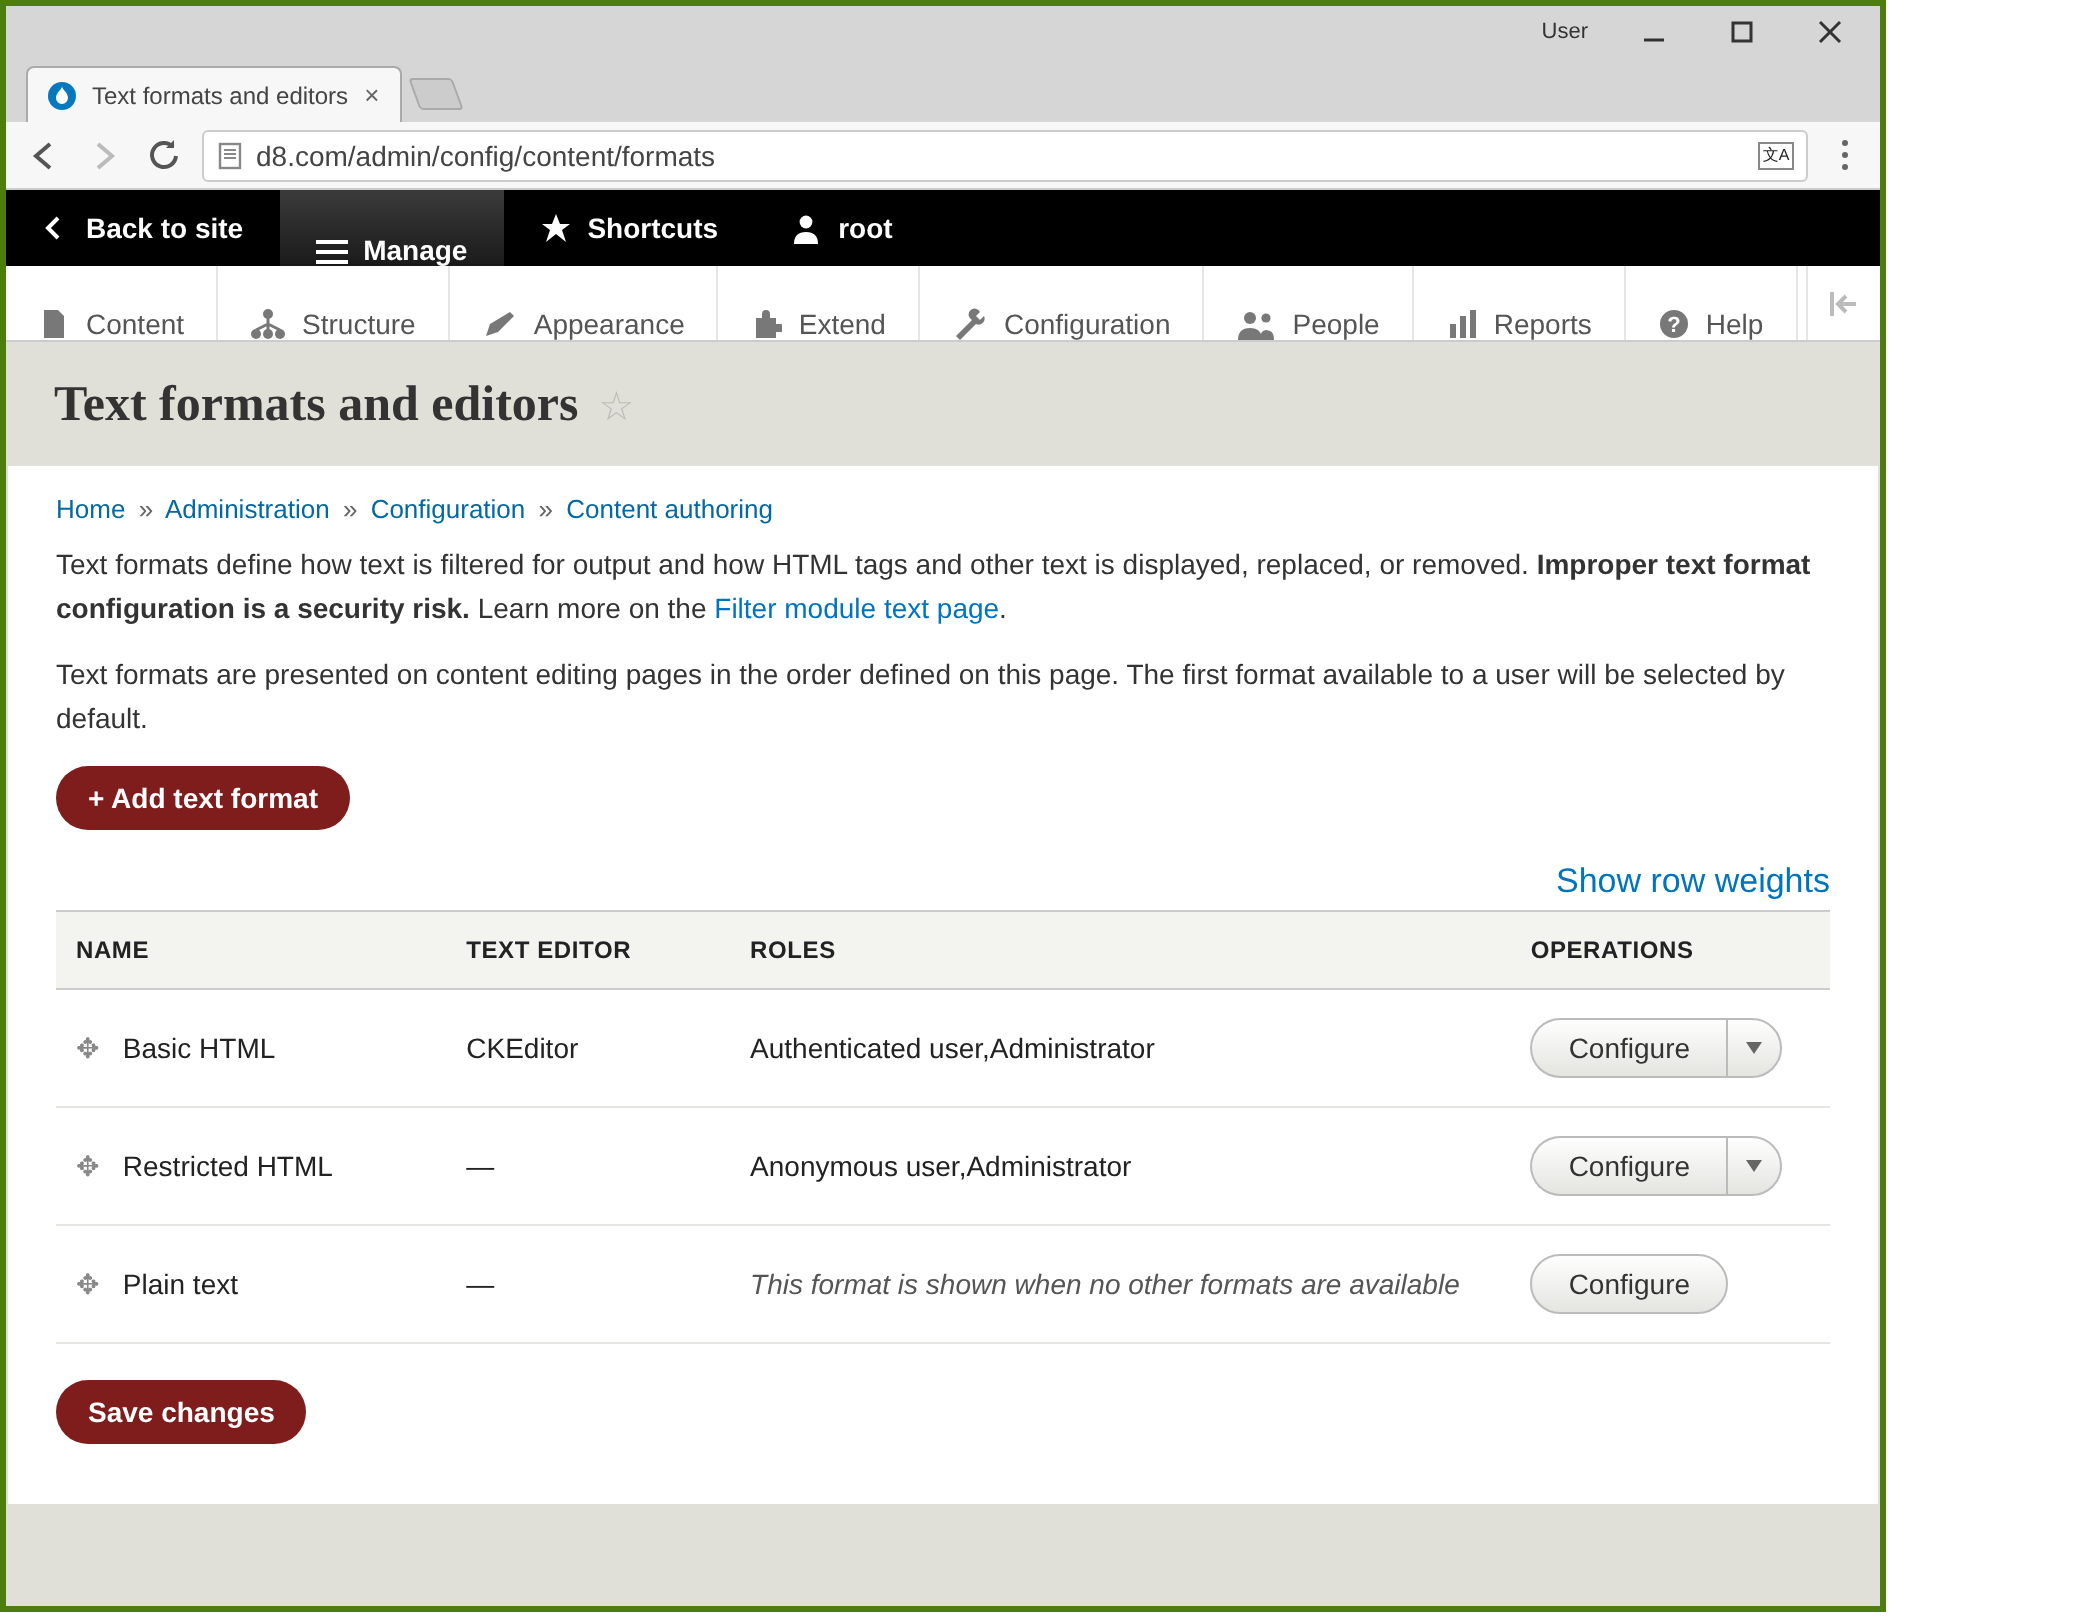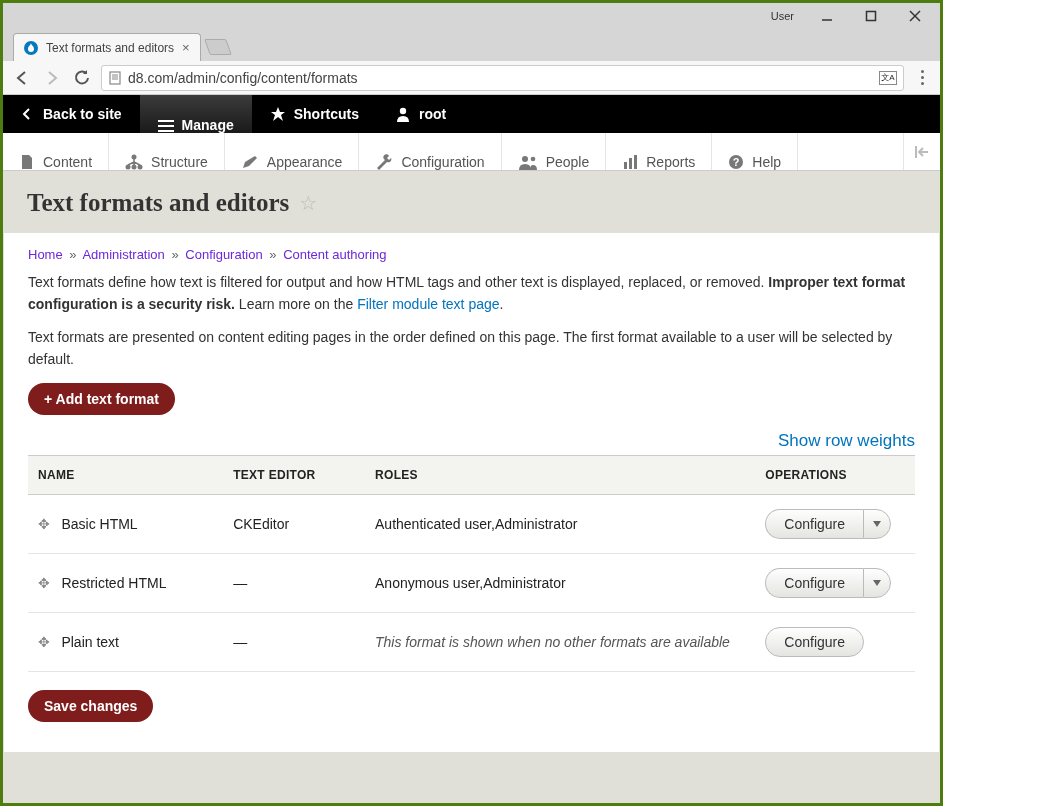--- a/index.html
+++ b/index.html
@@ -42,21 +42,21 @@
 .admin-menu-item svg { fill: #787878; }
 .collapse-btn { margin-left: auto; padding: 0 10px; display: flex; align-items: center; border-left: 1px solid #e5e5e5; }
 
 
 .content-wrap { background: #e0e0d8; padding: 18px 0 0 0; height: calc(100% - 168px); overflow: auto; }
 .page-title-row { padding: 0 24px 16px; display: flex; align-items: center; gap: 10px; }
 .page-title { font-size: 25px; font-weight: bold; color: #333; font-family: Georgia, serif; }
 .star-icon { color: #bbb; font-size: 20px; }
 .main-panel { background: #fff; margin: 0 1px; padding: 14px 24px 30px; }
 .breadcrumb { font-size: 13px; margin-bottom: 10px; }
-.breadcrumb a { color: #6d28d9; text-decoration: none; }
+.breadcrumb a { color: #0369a1; text-decoration: none; }
 .breadcrumb .sep { color: #666; margin: 0 3px; }
 .desc { font-size: 14px; line-height: 1.55; color: #333; margin-bottom: 12px; }
 .desc a { color: #0074bd; text-decoration: none; }
 .btn-primary { background: #7f1d1d; color: #fff; border: none; border-radius: 20px; padding: 8px 16px; font-size: 14px; font-weight: bold; cursor: pointer; }
 .btn-primary.add::before { content: "+ "; }
 .weights-link { text-align: right; margin: 16px 0 4px; }
 .weights-link a { color: #0074bd; font-size: 17px; text-decoration: none; }
 
 
 .formats-table { width: 100%; border-collapse: collapse; border-top: 1px solid #ccc; }
@@ -196,20 +196,26 @@
           <circle cx="15" cy="13" r="2.5"></circle>
           <path d="M9 5 L9 8 M9 8 L3 11 M9 8 L9 11 M9 8 L15 11" stroke="#787878" fill="none" stroke-width="1.5"></path>
         </svg>
       <span>Structure</span>
     </div>
     <div class="admin-menu-item">
       <svg width="18" height="16" viewBox="0 0 18 16">
           <path d="M2 14 L4 8 L14 2 L16 4 L8 12 Z"></path>
         </svg>
       <span>Appearance</span>
+    </div>
+    <div class="admin-menu-item">
+      <svg width="16" height="16" viewBox="0 0 16 16">
+          <path d="M3 5 L6 5 L6 3 A2 2 0 0 1 10 3 L10 5 L13 5 L13 8 L15 8 A2 2 0 0 1 15 12 L13 12 L13 15 L3 15 Z"></path>
+        </svg>
+      <span>Extend</span>
     </div>
     <div class="admin-menu-item">
       <svg width="18" height="16" viewBox="0 0 18 16">
           <path d="M2 14 L10 6 A3 3 0 1 1 14 2 L12 4 L14 6 L16 4 A3 3 0 0 1 12 8 L4 16 Z"></path>
         </svg>
       <span>Configuration</span>
     </div>
     <div class="admin-menu-item">
       <svg width="20" height="16" viewBox="0 0 20 16">
           <circle cx="7" cy="5" r="3"></circle>

